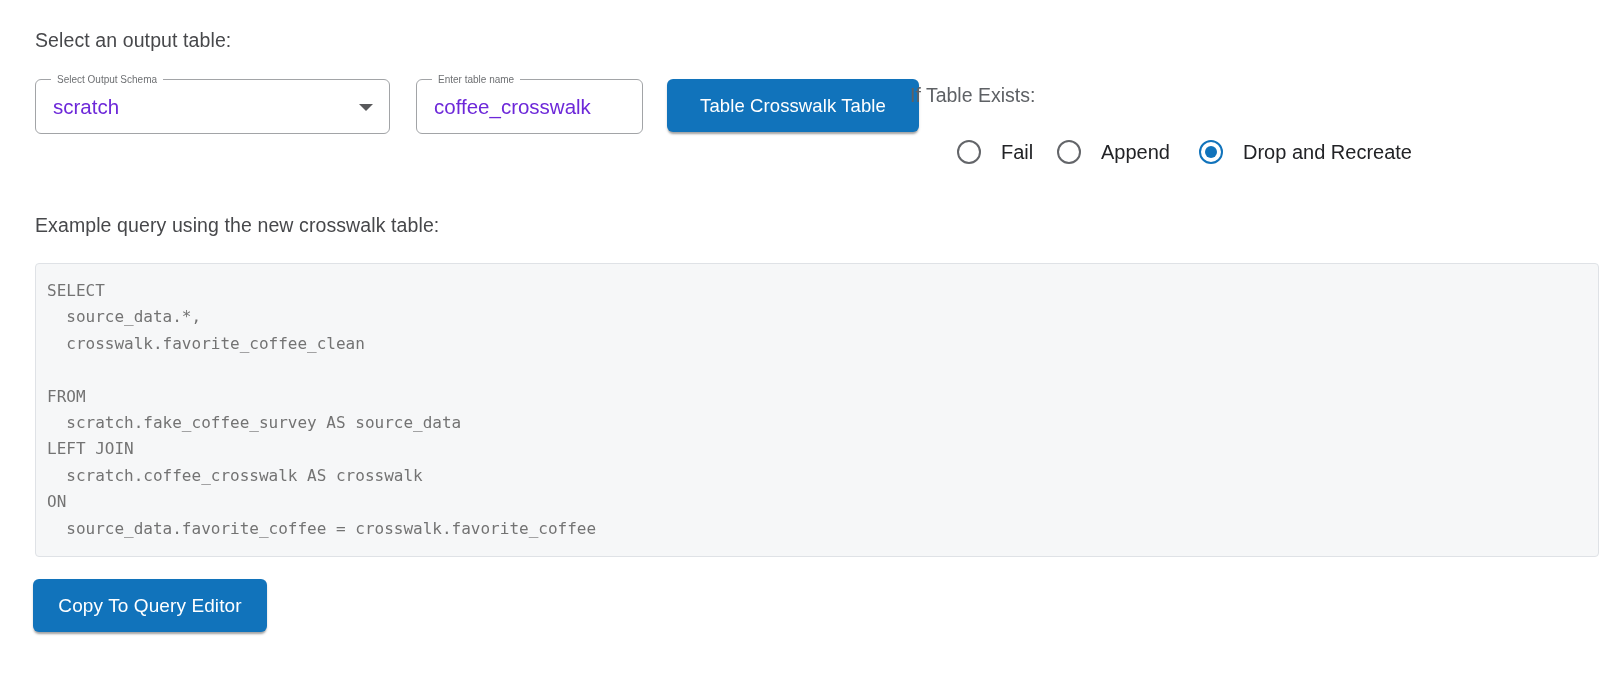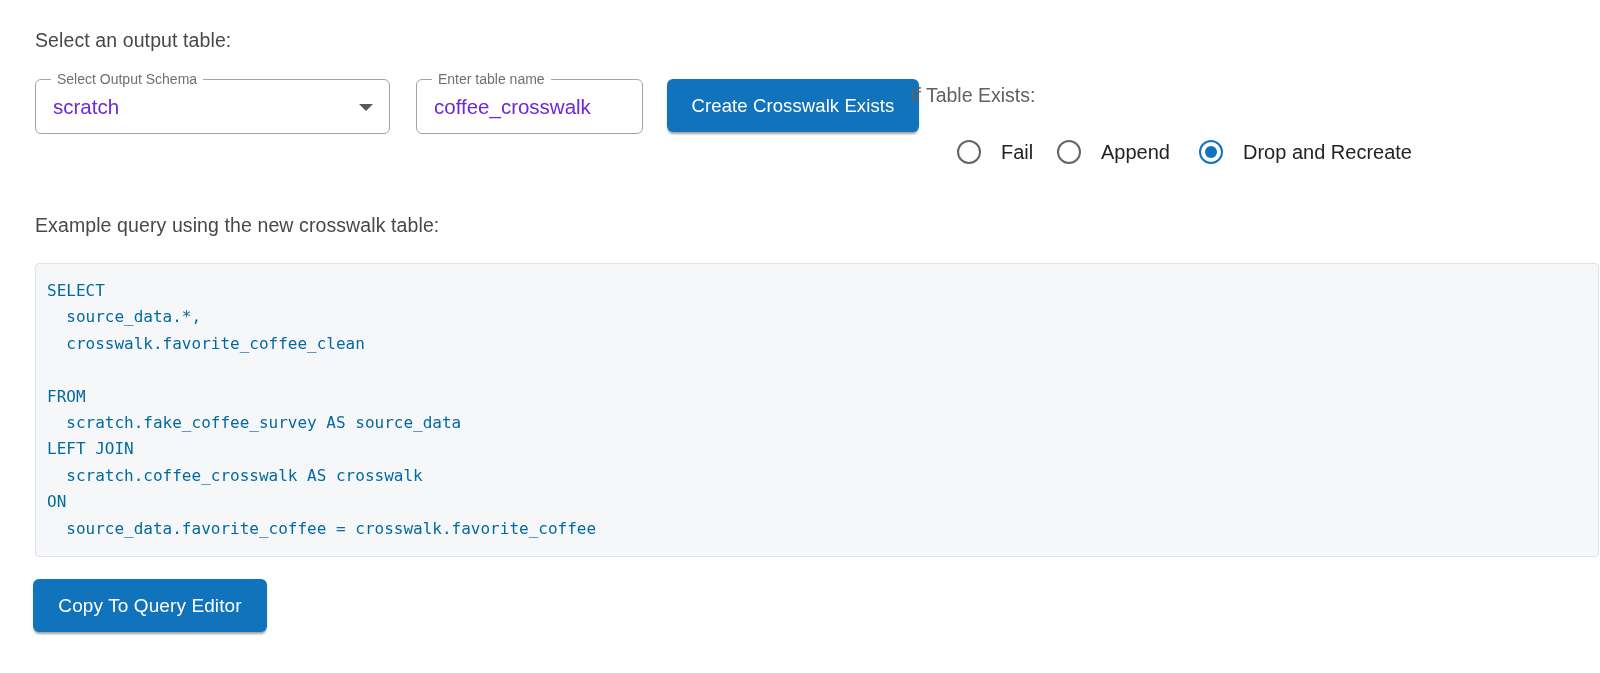--- a/index.html
+++ b/index.html
@@ -35,21 +35,21 @@
     background: #ffffff;
     display: flex;
     align-items: center;
   }
   .outlined-field .float-label {
     position: absolute;
     top: -9px;
     left: 15px;
     background: #ffffff;
     padding: 0 6px;
-    font-size: 14px;
+    font-size: 10px;
     color: #6e7073;
     line-height: 17px;
     white-space: nowrap;
   }
   .outlined-field .field-value {
     font-size: 20.5px;
     color: #6d28d9;
     padding-left: 17px;
     white-space: nowrap;
   }
@@ -135,21 +135,21 @@
     border: 1.5px solid #dfe2e6;
     border-radius: 4px;
     overflow: hidden;
   }
   #code-block pre {
     margin: 0;
     padding: 14px 0 0 11px;
     font-family: "DejaVu Sans Mono", "Liberation Mono", monospace;
     font-size: 16px;
     line-height: 26.4px;
-    color: #0369a1;
+    color: #737373;
     white-space: pre;
   }
 </style>
 </head>
 <body>
 
 <div class="canvas">
 
   <div class="section-title" id="title-output">Select an output table:</div>
 
@@ -157,21 +157,21 @@
     <span class="float-label">Select Output Schema</span>
     <span class="field-value">scratch</span>
     <span class="dropdown-arrow"></span>
   </div>
 
   <div class="outlined-field" id="table-name-field">
     <span class="float-label">Enter table name</span>
     <span class="field-value">coffee_crosswalk</span>
   </div>
 
-  <button class="btn" id="create-btn">Create Crosswalk Exists</button>
+  <button class="btn" id="create-btn">Table Crosswalk Table</button>
 
   <div id="if-exists-label">If Table Exists:</div>
 
   <div class="radio-item" id="radio-fail">
     <span class="radio-circle"></span>
     <span class="radio-label">Fail</span>
   </div>
 
   <div class="radio-item" id="radio-append">
     <span class="radio-circle"></span>

